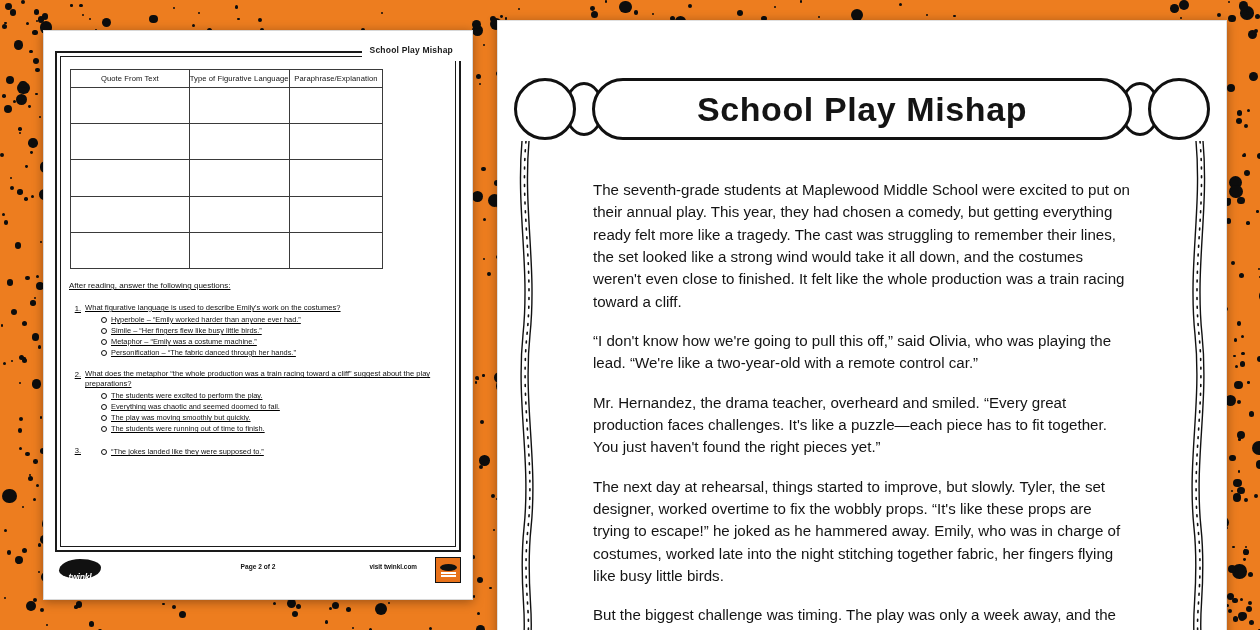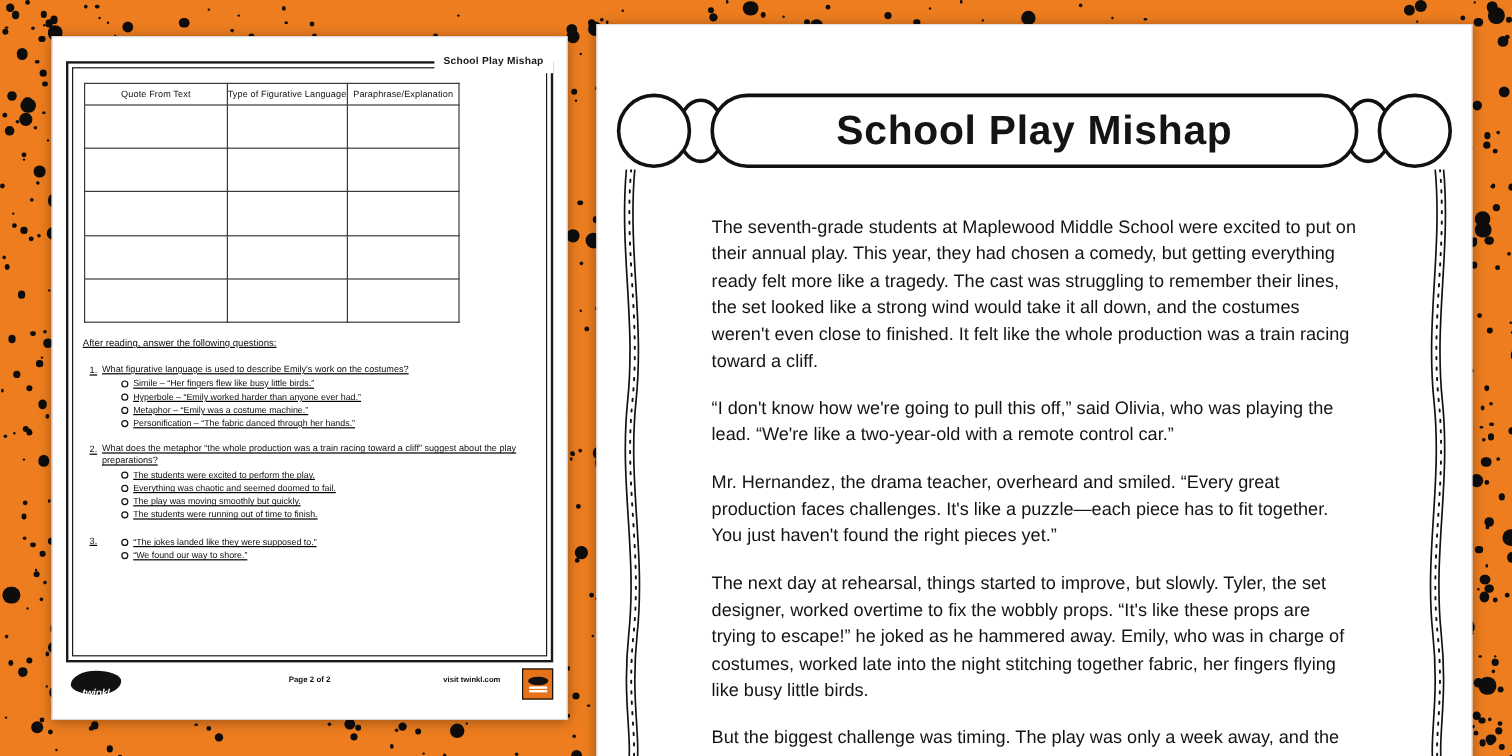--- a/index.html
+++ b/index.html
@@ -728,25 +728,25 @@
 
       <div id="questions-block">
         <div class="intro-line">After reading, answer the following questions:</div>
         <div id="questions-list">
             <div class="q-item">
               <div class="q-num">1.</div>
               <div class="q-body">
                 <div class="q-text">What figurative language is used to describe Emily's work on the costumes?</div>
                 <div class="opt-row">
                   <span class="radio"></span>
-                  <span class="opt-text">Simile – “Her fingers flew like busy little birds.”</span>
+                  <span class="opt-text">Hyperbole – “Emily worked harder than anyone ever had.”</span>
                 </div>
                 <div class="opt-row">
                   <span class="radio"></span>
-                  <span class="opt-text">Hyperbole – “Emily worked harder than anyone ever had.”</span>
+                  <span class="opt-text">Simile – “Her fingers flew like busy little birds.”</span>
                 </div>
                 <div class="opt-row">
                   <span class="radio"></span>
                   <span class="opt-text">Metaphor – “Emily was a costume machine.”</span>
                 </div>
                 <div class="opt-row">
                   <span class="radio"></span>
                   <span class="opt-text">Personification – “The fabric danced through her hands.”</span>
                 </div>
               </div>
@@ -773,24 +773,20 @@
                 </div>
               </div>
             </div>
             <div class="q-item">
               <div class="q-num">3.</div>
               <div class="q-body">
                 <div class="opt-row">
                   <span class="radio"></span>
                   <span class="opt-text">“The jokes landed like they were supposed to.”</span>
                 </div>
-                <div class="opt-row">
-                  <span class="radio"></span>
-                  <span class="opt-text">“We found our way to shore.”</span>
-                </div>
               </div>
             </div>
           </div>
       </div>
 
     </div>
 
     <div id="left-footer">
       <div id="twinkl-logo">
         <span>twinkl</span>

